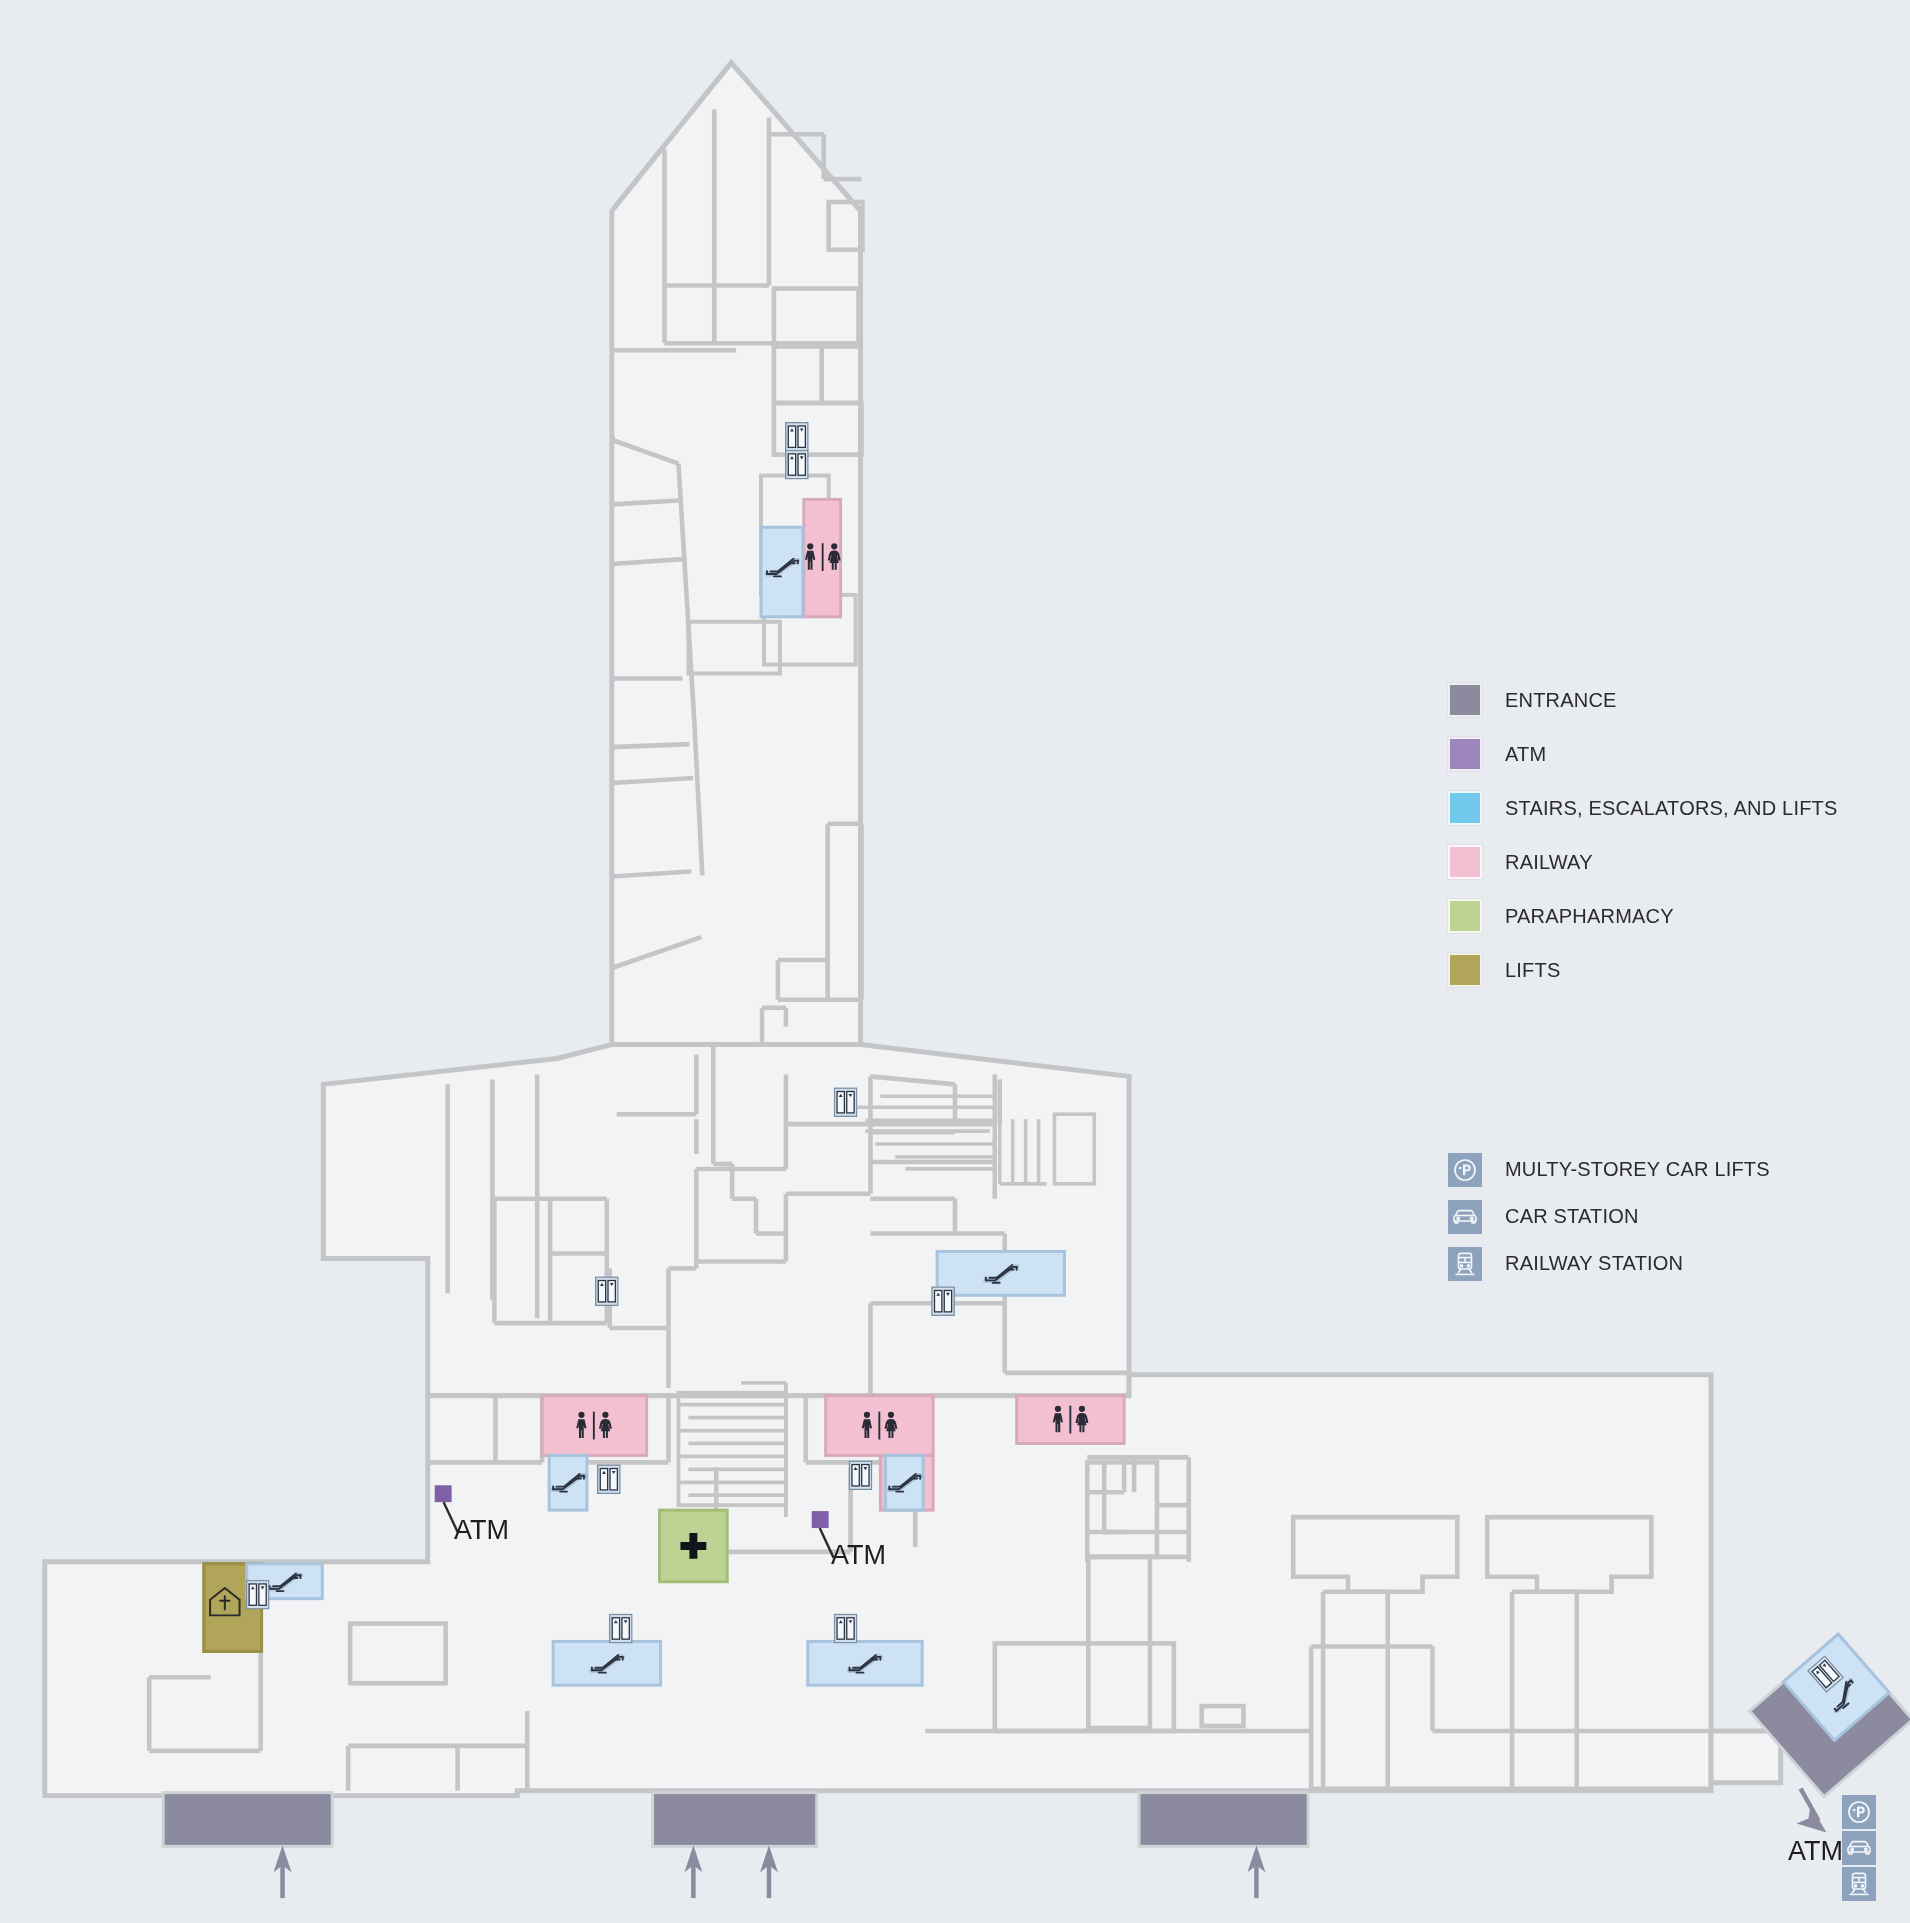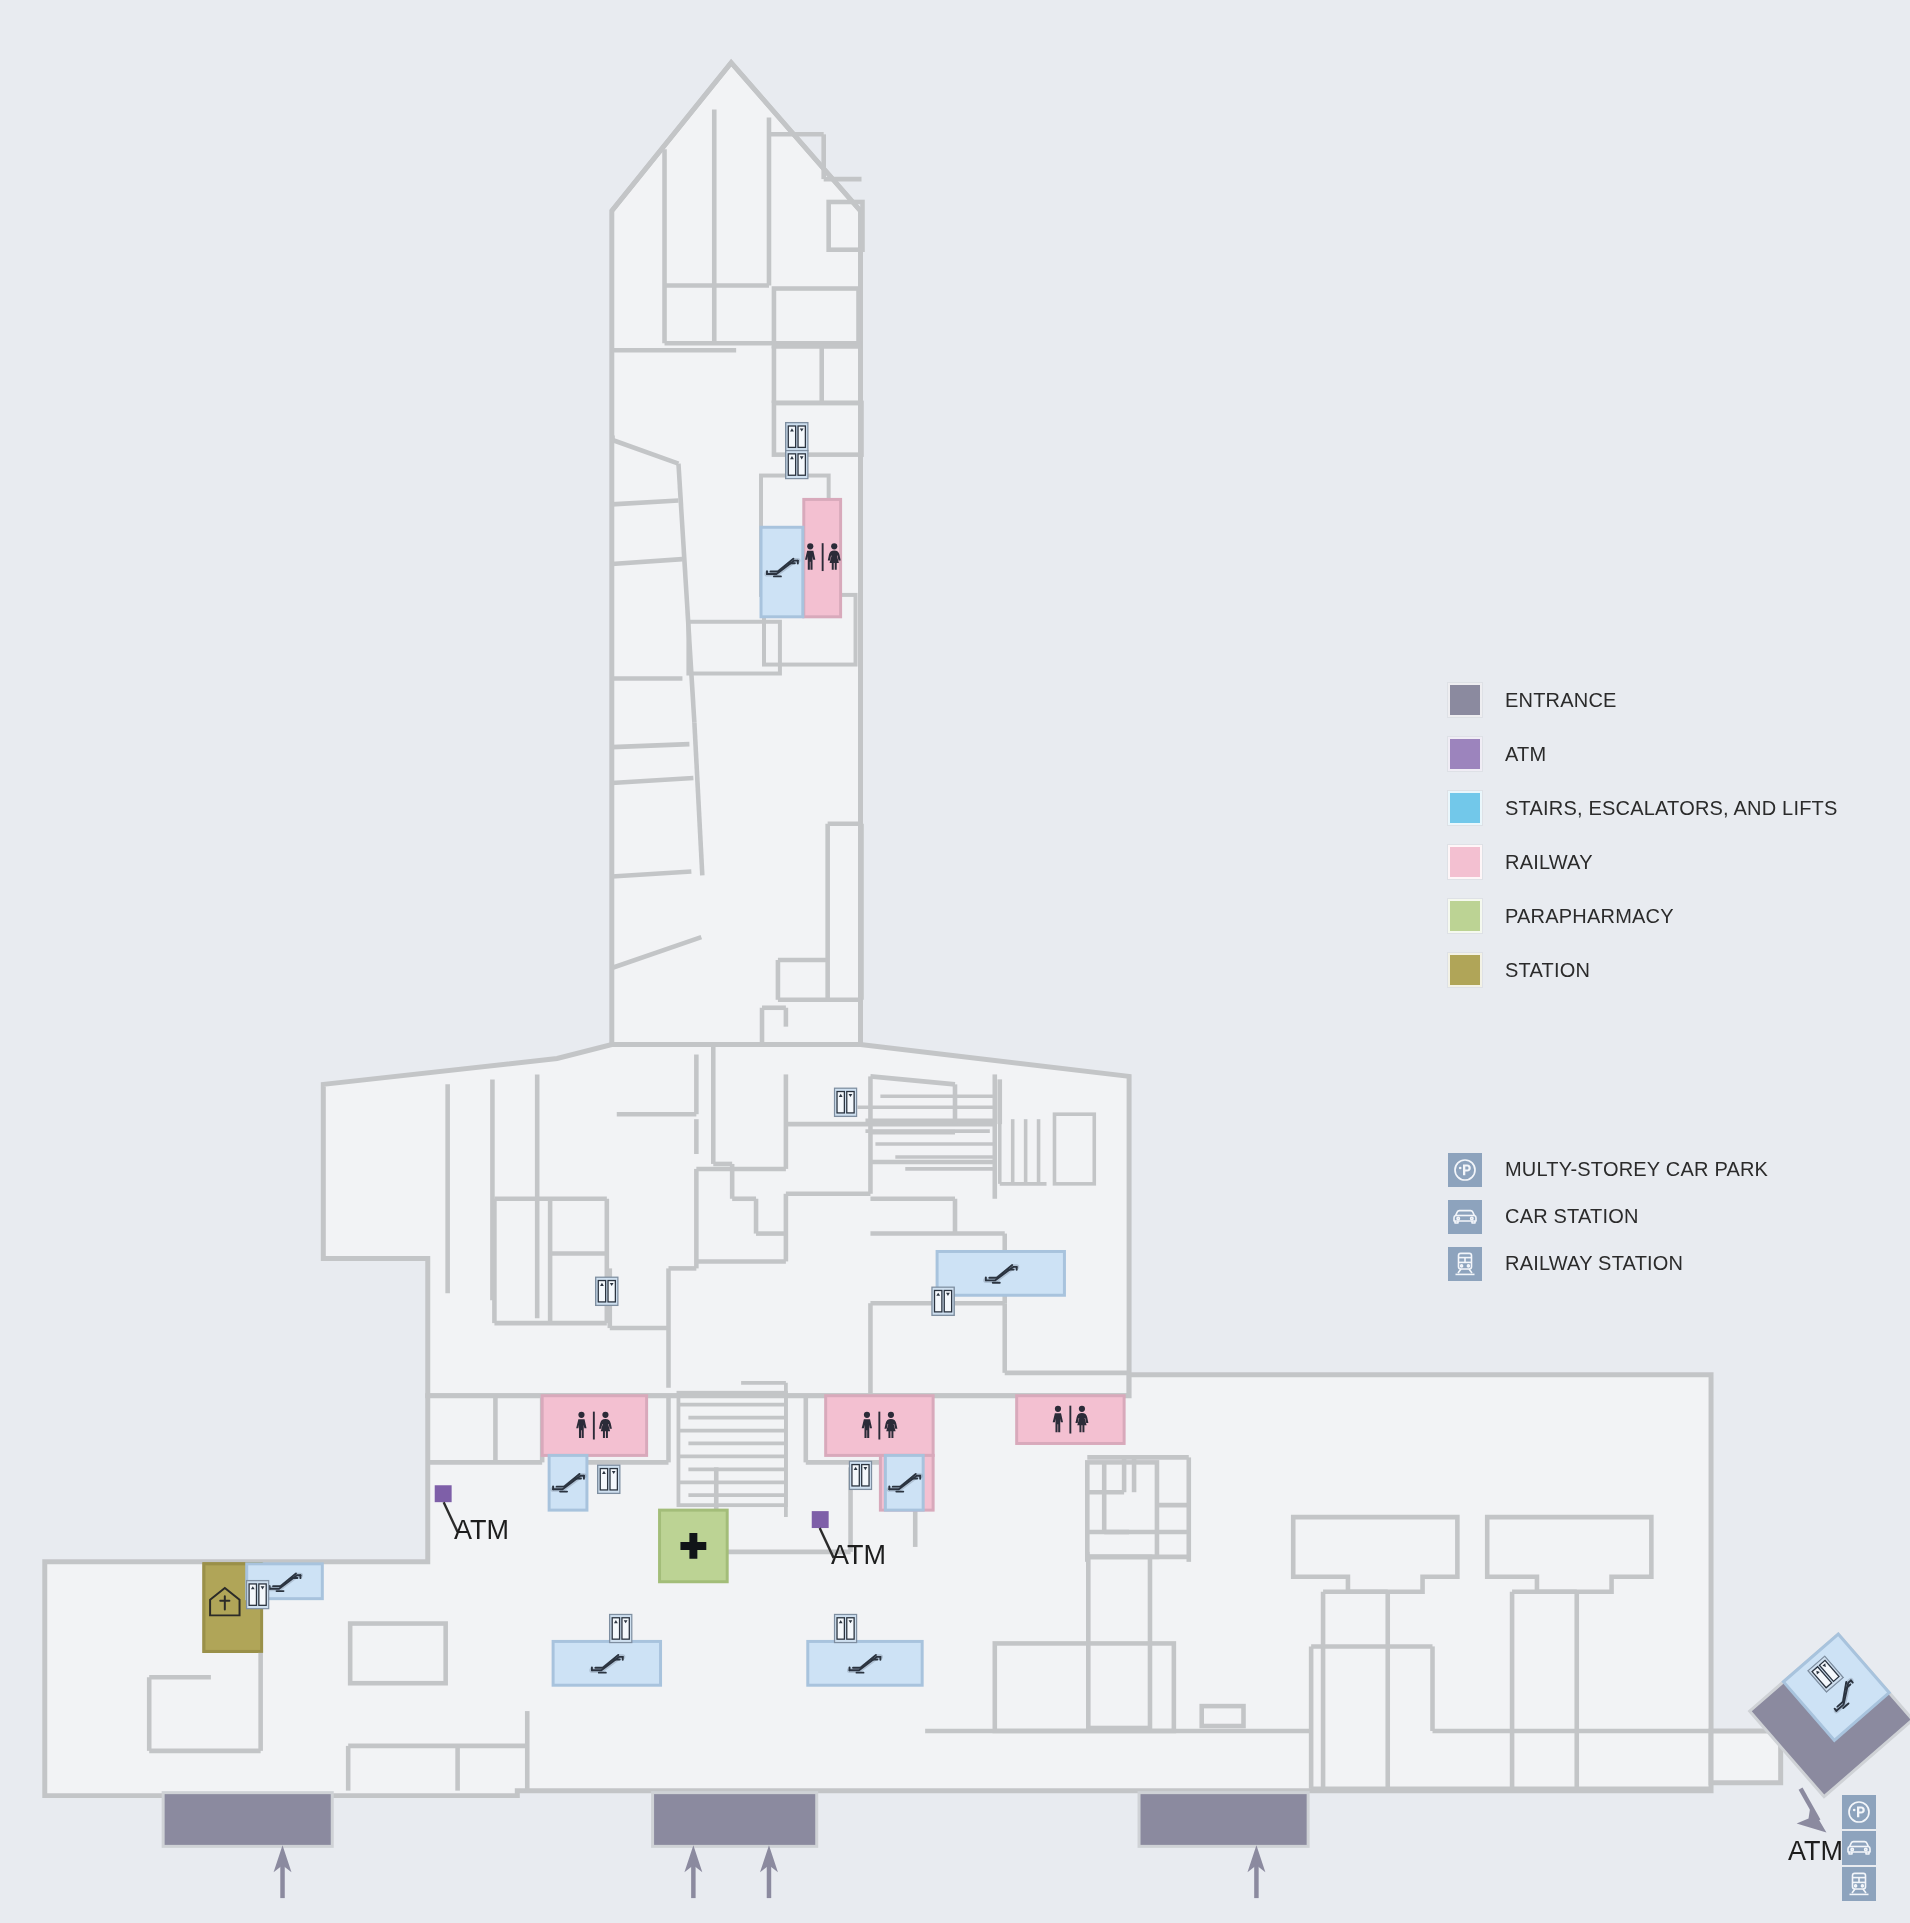--- a/index.html
+++ b/index.html
@@ -409,35 +409,35 @@
   <div class="legend-row">
     <span class="legend-swatch" style="background:#f3c0d1"></span>
     <span class="legend-label">RAILWAY</span>
   </div>
   <div class="legend-row">
     <span class="legend-swatch" style="background:#bcd394"></span>
     <span class="legend-label">PARAPHARMACY</span>
   </div>
   <div class="legend-row">
     <span class="legend-swatch" style="background:#b0a558"></span>
-    <span class="legend-label">STATION</span>
+    <span class="legend-label">LIFTS</span>
   </div>
 </div>
 
 <div class="legend" id="legend-transport">
   <div class="legend-row transport">
     <span class="legend-icon">
       <svg width="26" height="26" viewBox="0 0 26 26">
         <circle cx="13" cy="13" r="10" fill="none" stroke="#f3f6fa" stroke-width="1.7"></circle>
         <path d="M11 7.6 h4.1 c2.4 0 3.7 1.3 3.7 3.4 c0 2.1 -1.3 3.4 -3.7 3.4 h-1.8 v3.8 h-2.3 z
                  M13.3 9.5 v3 h1.6 c1.1 0 1.6 -0.5 1.6 -1.5 c0 -1 -0.5 -1.5 -1.6 -1.5 z" fill="#f3f6fa"></path>
         <circle cx="8.2" cy="11" r="1.3" fill="#f3f6fa"></circle>
       </svg>
     </span>
-    <span class="legend-label">MULTY-STOREY CAR PARK</span>
+    <span class="legend-label">MULTY-STOREY CAR LIFTS</span>
   </div>
   <div class="legend-row transport">
     <span class="legend-icon">
       <svg width="28" height="22" viewBox="0 0 28 22">
         <g fill="none" stroke="#f3f6fa" stroke-width="1.6" stroke-linejoin="round">
           <path d="M3 15 v-3.3 c0 -1.1 0.6 -1.9 1.6 -2.2 l1.7 -3.6 c0.4 -0.9 1.1 -1.3 2.1 -1.3 h11.2
                    c1.0 0 1.7 0.4 2.1 1.3 l1.7 3.6 c1.0 0.3 1.6 1.1 1.6 2.2 V15 z"></path>
           <path d="M4.6 9.5 h18.8"></path>
           <circle cx="7.2" cy="12.4" r="1.2"></circle>
           <circle cx="20.8" cy="12.4" r="1.2"></circle>

